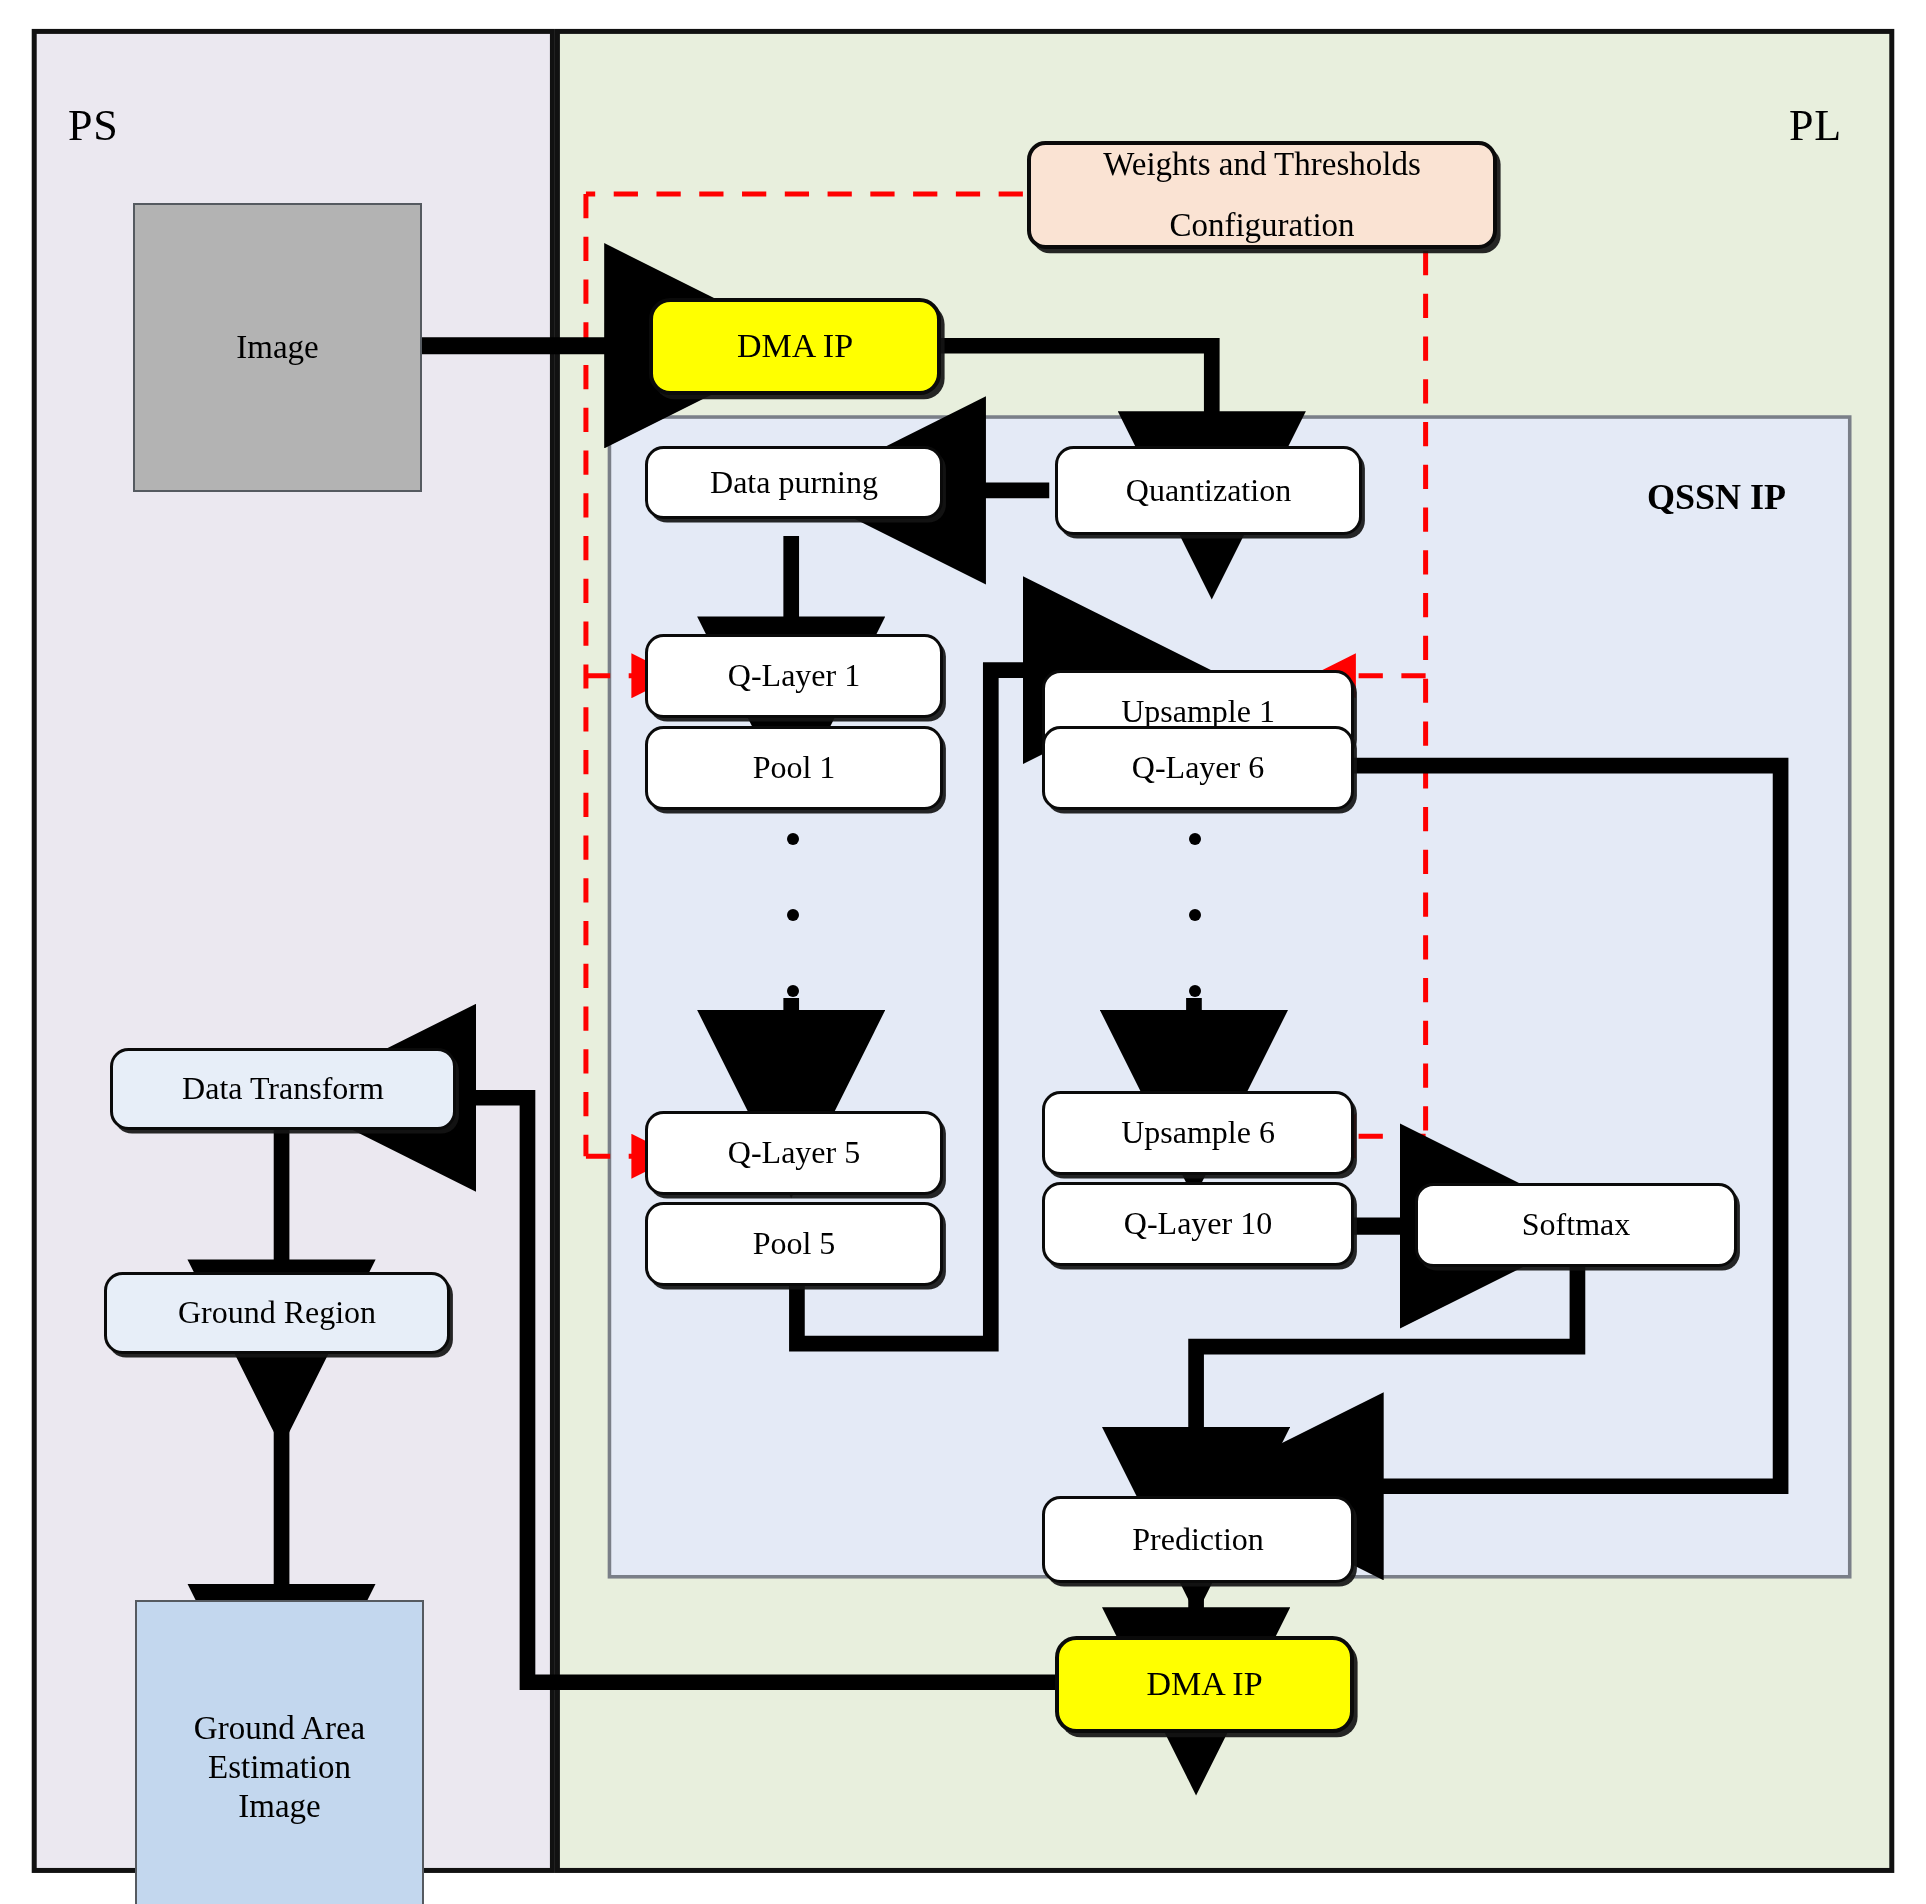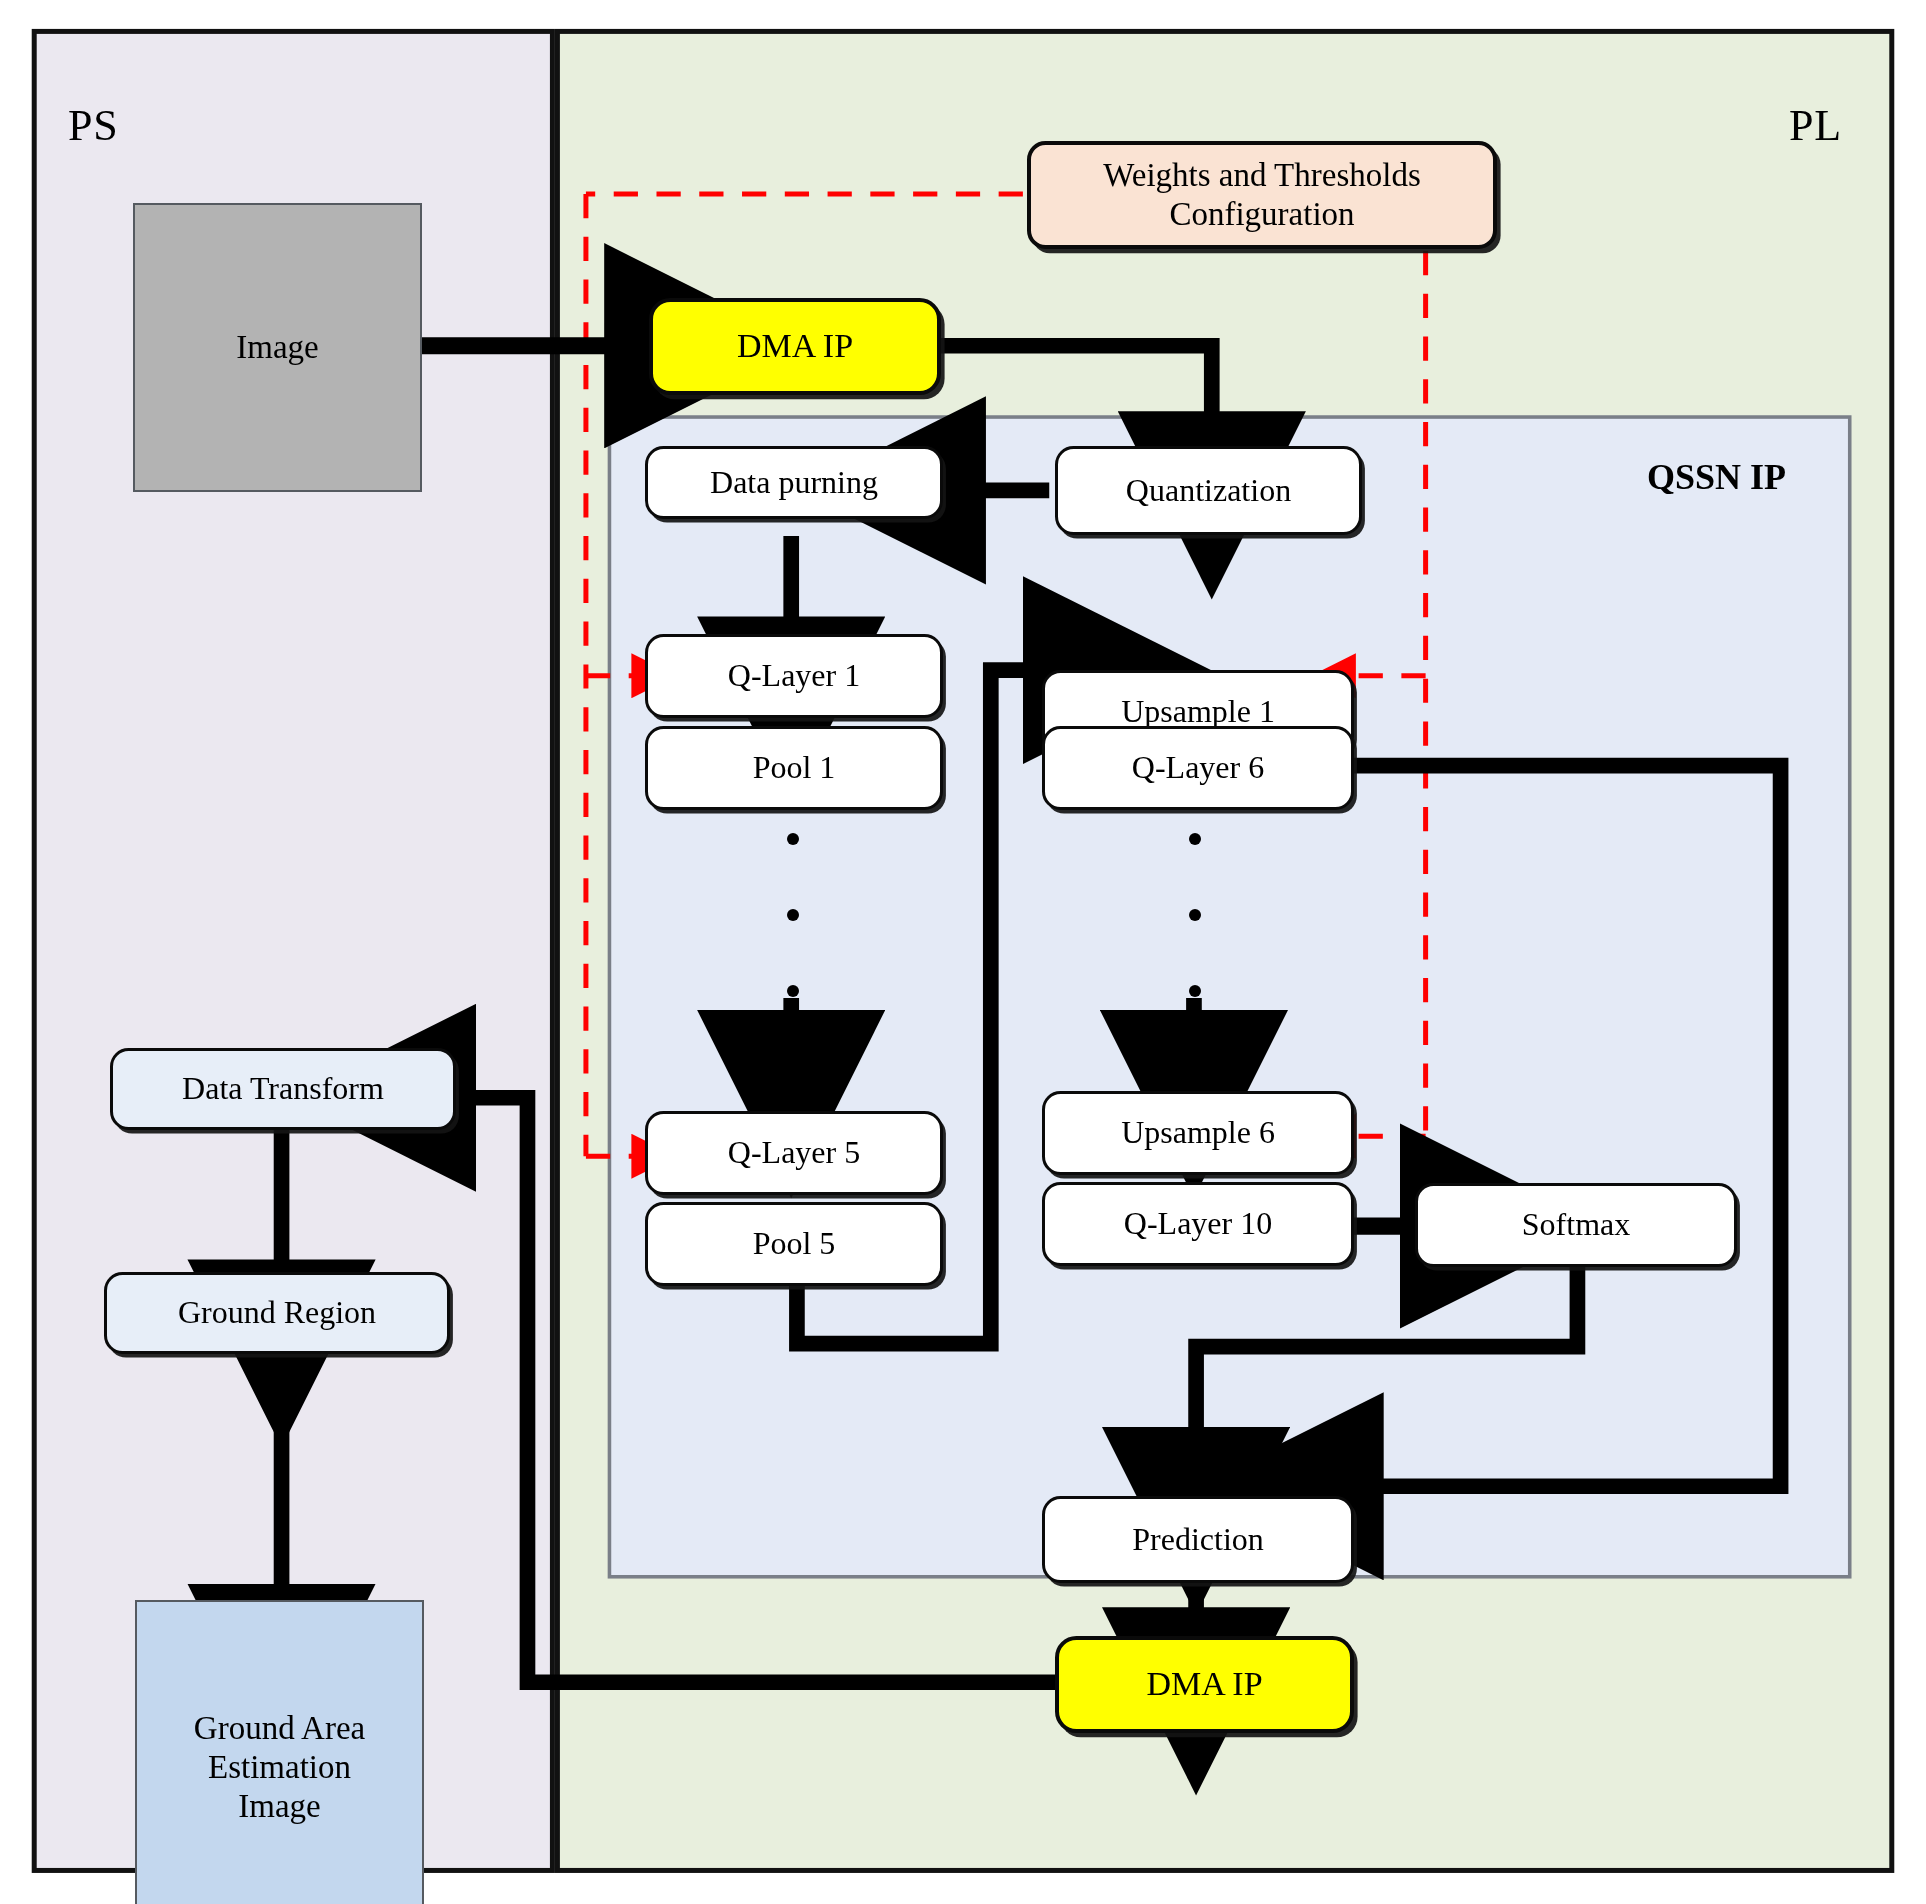--- a/index.html
+++ b/index.html
@@ -30,20 +30,21 @@
     color: #000;
     letter-spacing: 0.7px;
     white-space: nowrap;
   }
   .ip-label {
     position: absolute;
     font-size: 36px;
     font-weight: bold;
     color: #000;
     white-space: nowrap;
+    margin-top: 20px;
   }
   .node {
     position: absolute;
     box-sizing: border-box;
     display: flex;
     align-items: center;
     justify-content: center;
     text-align: center;
     color: #000;
     line-height: 1.18;
@@ -191,21 +192,21 @@
   </div>
 
   <div class="node blue-img" style="left:135px; top:1600px; width:289px; height:335px;
               flex-direction:column;">
     <span>Ground Area</span>
     <span>Estimation</span>
     <span>Image</span>
   </div>
 
   <div class="node peach" style="left:1027px; top:141px; width:470px; height:108px;
-              flex-direction:column;">
+              flex-direction:column;justify-content:space-between;">
     <span>Weights and Thresholds</span>
     <span>Configuration</span>
   </div>
 
   <div class="node yellow" style="left:649px; top:298px; width:292px; height:97px;">
     <span>DMA IP</span>
   </div>
 
   <div class="node yellow" style="left:1055px; top:1636px; width:299px; height:97px;">
     <span>DMA IP</span>

